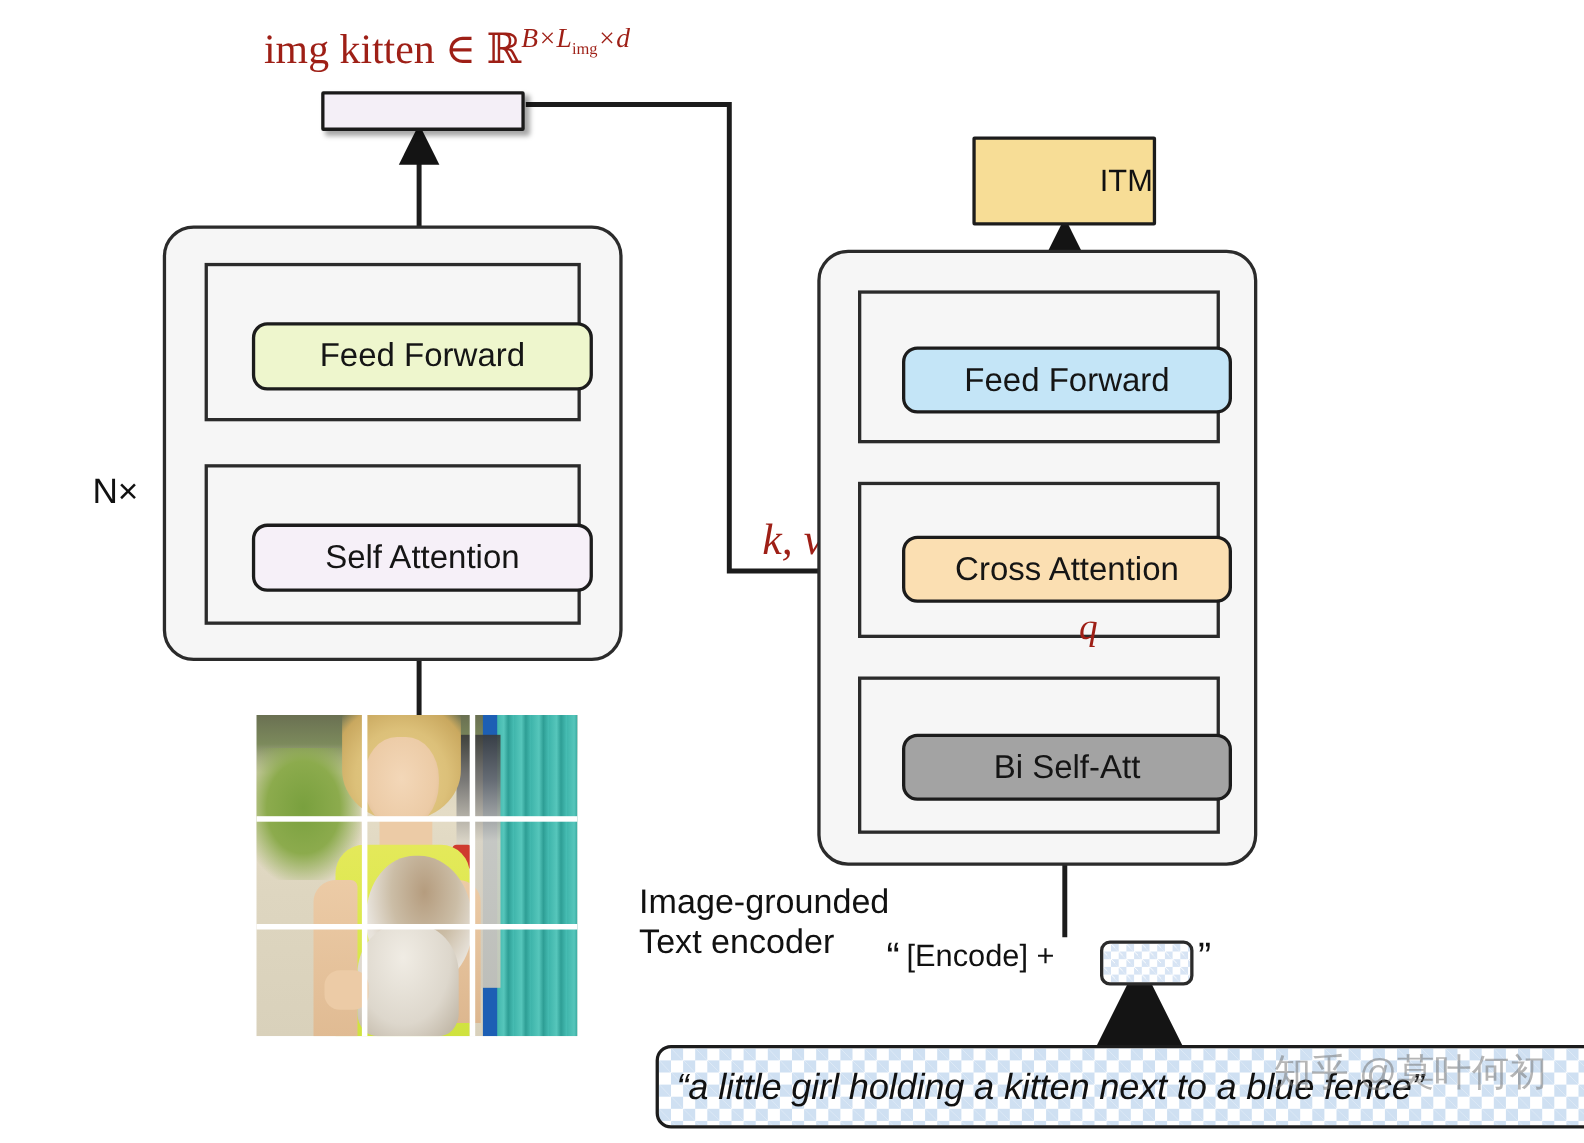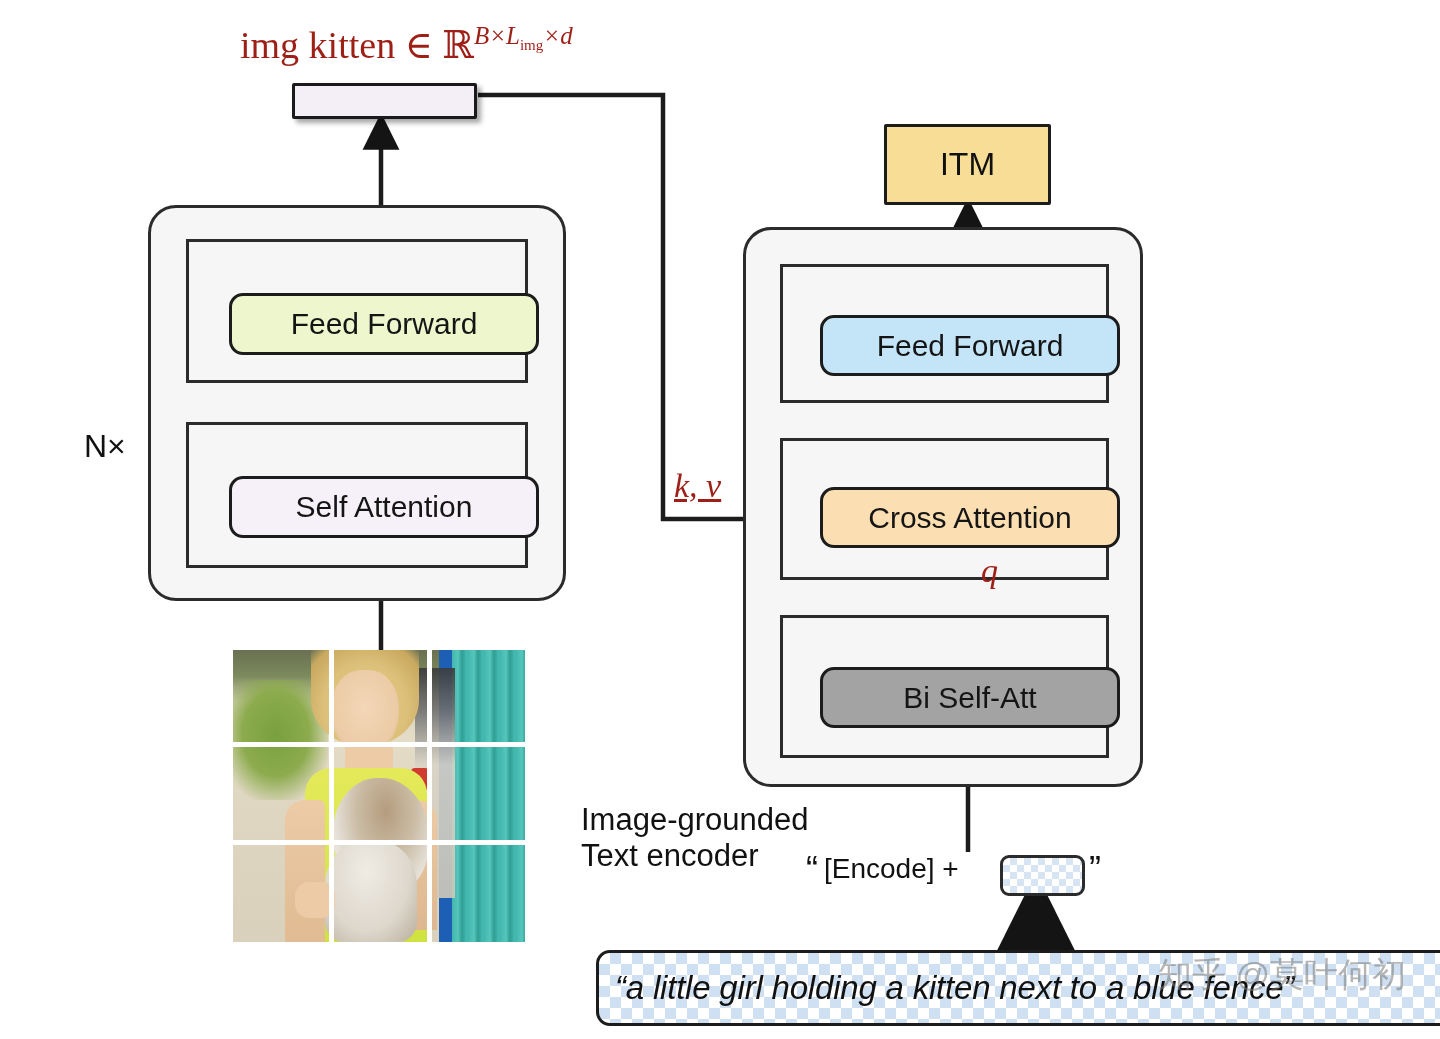--- a/index.html
+++ b/index.html
@@ -13,21 +13,21 @@
 
   .module{border:3px solid #1c1c1c;border-radius:14px;font-size:30px;color:#151515;}
   .group{border:3px solid #2b2b2b;border-radius:28px;background:#f6f6f6;}
   .resbox{border:3px solid #2b2b2b;background:transparent;}
 
   .ff-left{background:#eef6cd;}
   .sa-left{background:#f6f0f8;}
   .ff-right{background:#c4e5f7;}
   .ca-right{background:#fbdfb2;}
   .bsa-right{background:#a3a3a3;}
-  .itm{background:#f7dd96;border:3px solid #1c1c1c;border-radius:2px;font-size:32px;}
+  .itm{background:#f7dd96;border:3px solid #1c1c1c;border-radius:2px;font-size:28px;justify-content:flex-end;}
 
   .embedbox{background:#f4eff7;border:3px solid #1a1a1a;border-radius:2px;
             box-shadow:4px 4px 5px rgba(0,0,0,.35);}
 
   .label{position:absolute;font-size:28px;color:#111;line-height:1.15;white-space:pre;}
   .mathlabel{position:absolute;color:#9e1f16;font-family:"Liberation Serif","DejaVu Serif",serif;
              white-space:nowrap;}
 
   .photo{position:absolute;border:0;overflow:hidden;}
   .photo .cell{position:absolute;}
@@ -205,21 +205,21 @@
 
     <div class="cell" style="left:62px;top:232px;width:40px;height:36px;background:#eccba6;border-radius:14px;"></div>
 
     <div class="gridline" style="left:96px;top:0;width:5px;height:292px;"></div>
     <div class="gridline" style="left:194px;top:0;width:5px;height:292px;"></div>
     <div class="gridline" style="left:0;top:92px;width:292px;height:5px;"></div>
     <div class="gridline" style="left:0;top:190px;width:292px;height:5px;"></div>
   </div>
 
 
-  <div class="mathlabel" style="left:674px;top:467px;font-size:34px;font-style:italic;text-decoration:underline;">k, v</div>
+  <div class="mathlabel" style="left:693px;top:467px;font-size:40px;font-style:italic;">k, v</div>
 
   <div class="node itm" style="left:884px;top:124px;width:167px;height:81px;">
     <span>ITM</span>
   </div>
 
   <div class="node group" style="left:743px;top:227px;width:400px;height:560px;"></div>
   <div class="node resbox" style="left:780px;top:264px;width:329px;height:139px;"></div>
   <div class="node resbox" style="left:780px;top:438px;width:329px;height:142px;"></div>
   <div class="node resbox" style="left:780px;top:615px;width:329px;height:143px;"></div>
 

